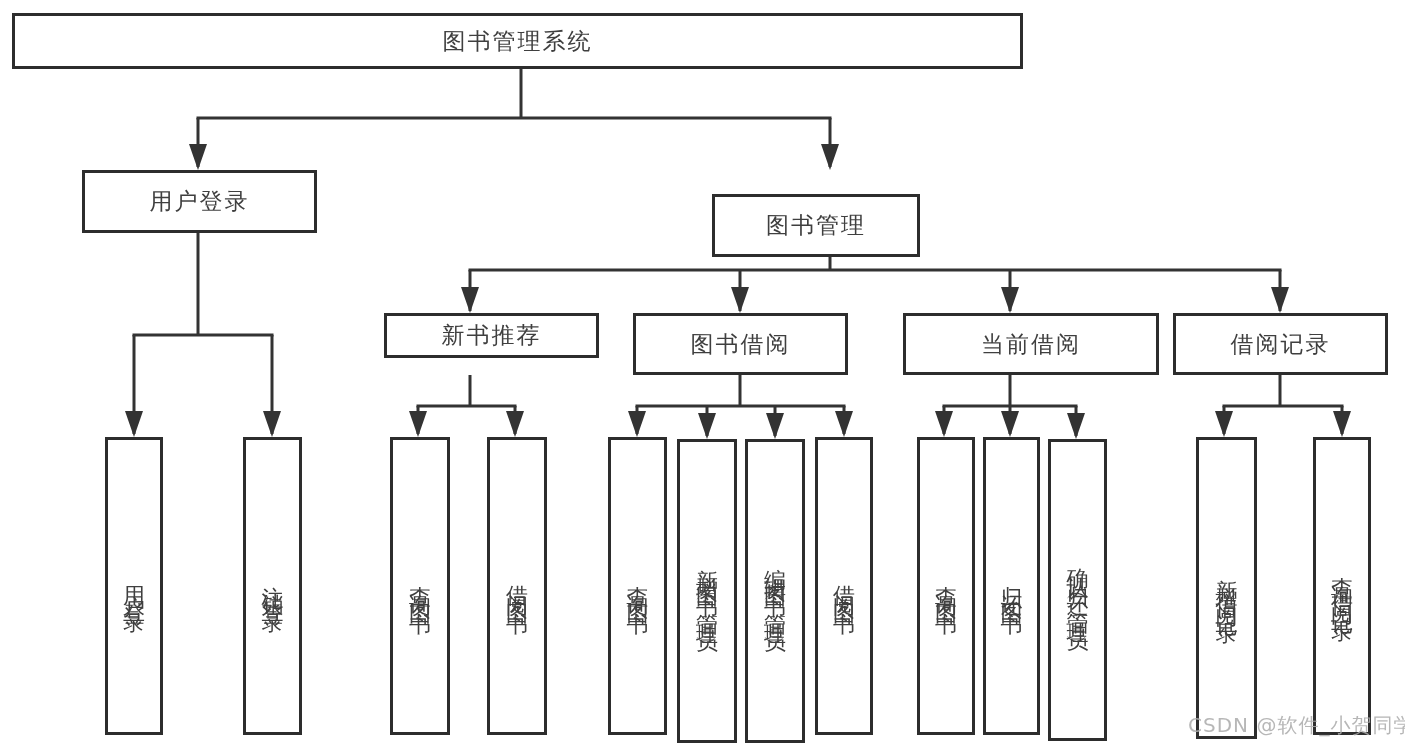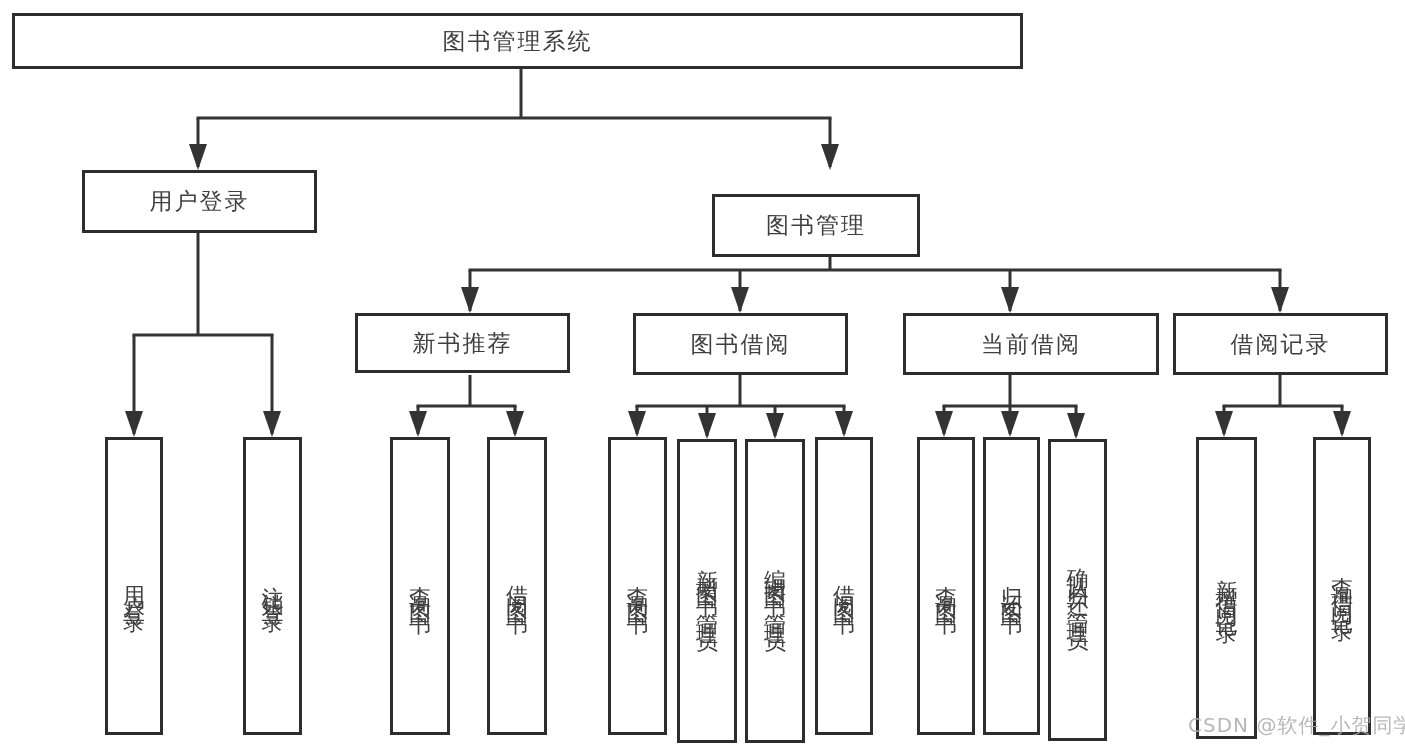--- a/index.html
+++ b/index.html
@@ -138,21 +138,21 @@
     <span>图书管理系统</span>
   </div>
 
   <div class="hbox" style="left:82px;top:170px;width:235px;height:63px;">
     <span>用户登录</span>
   </div>
   <div class="hbox" style="left:712px;top:170px;width:208px;height:63px;margin-top:24px;">
     <span>图书管理</span>
   </div>
 
-  <div class="hbox" style="left:355px;top:313px;width:215px;height:60px;text-align:center;">
+  <div class="hbox" style="left:384px;top:313px;width:215px;height:45px;text-align:center;">
     <span>新书推荐</span>
   </div>
   <div class="hbox" style="left:633px;top:313px;width:215px;height:62px;">
     <span>图书借阅</span>
   </div>
   <div class="hbox" style="left:903px;top:313px;width:256px;height:62px;">
     <span>当前借阅</span>
   </div>
   <div class="hbox" style="left:1173px;top:313px;width:215px;height:62px;">
     <span>借阅记录</span>

